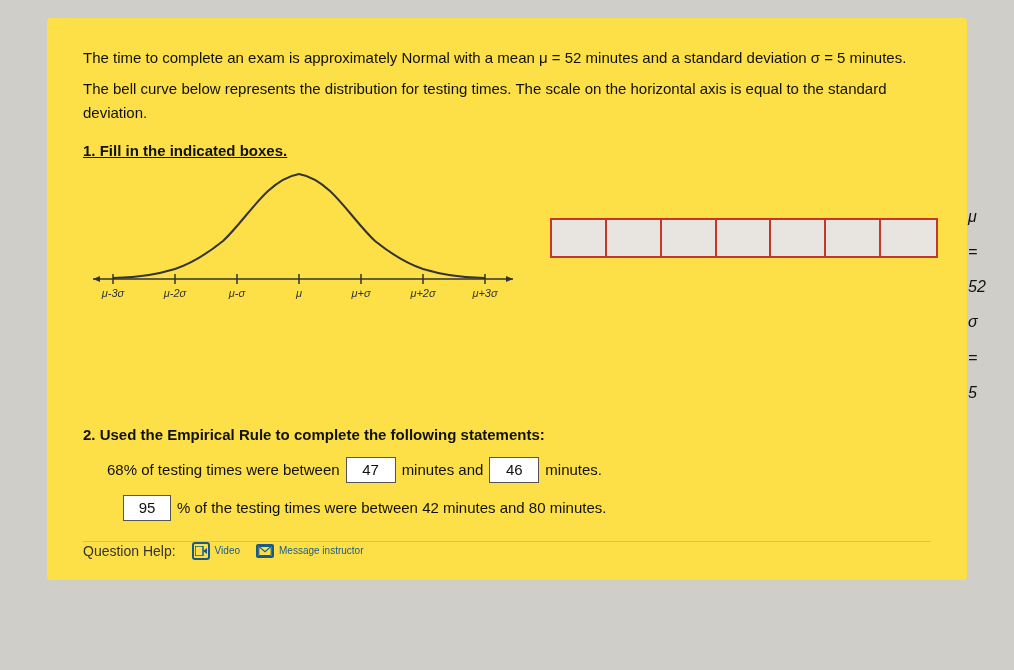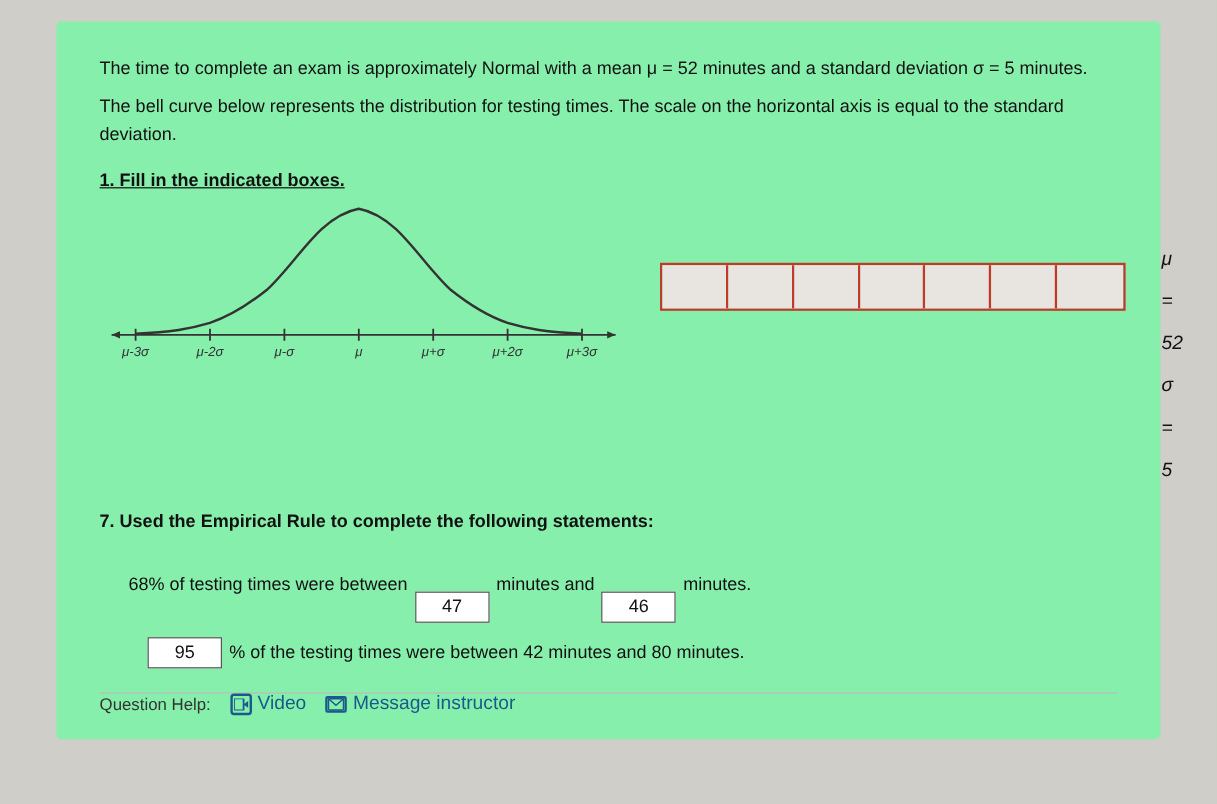--- a/index.html
+++ b/index.html
@@ -17,21 +17,21 @@
     .page-container {
       width: 1014px;
       min-height: 670px;
       background: #d0cec8;
       display: flex;
       justify-content: center;
       align-items: flex-start;
       padding: 10px;
     }
     .content-card {
-      background: #86efac;
+      background: #fde047;
       border-radius: 4px;
       width: 920px;
       padding: 28px 36px 20px 36px;
       margin-top: 8px;
     }
     .problem-text {
       font-size: 15px;
       line-height: 1.55;
       margin-bottom: 10px;
     }
@@ -81,30 +81,29 @@
     .statement-row {
       display: flex;
       align-items: center;
       gap: 6px;
       margin-bottom: 12px;
       font-size: 15px;
     }
     .answer-input {
       border: 1px solid #555;
       background: #fff;
-      width: 62px;
+      width: 50px;
       height: 26px;
       font-size: 15px;
       text-align: center;
       padding: 0 4px;
       color: #111;
       display: inline-flex;
       align-items: center;
       justify-content: center;
-      margin-top: 36px;
     }
     .answer-input-wide {
       border: 1px solid #555;
       background: #fff;
       width: 70px;
       height: 26px;
       font-size: 15px;
       text-align: center;
       padding: 0 4px;
       color: #111;
@@ -124,21 +123,21 @@
     .help-label {
       font-size: 14px;
       color: #333;
     }
     .help-item {
       display: flex;
       align-items: center;
       gap: 5px;
       color: #1a5a8a;
       cursor: pointer;
-      font-size: 16px;
+      font-size: 10px;
     }
     .help-icon {
       width: 18px;
       height: 18px;
       border: 2px solid #1a5a8a;
       border-radius: 3px;
       display: flex;
       align-items: center;
       justify-content: center;
       font-size: 10px;
@@ -222,36 +221,36 @@
         </div>
       </div>
 
       <div style="font-size:16px; line-height:2.2; margin-top:30px; font-style:italic;">
         <div>μ = 52</div>
         <div>σ = 5</div>
       </div>
     </div>
 
     <div class="section2">
-      <div class="section2-label">7. Used the Empirical Rule to complete the following statements:</div>
+      <div class="section2-label">2. Used the Empirical Rule to complete the following statements:</div>
 
       <div class="statement-row">
         <span style="margin-left:24px;">68% of testing times were between</span>
         <div class="answer-input">
           <span>47</span>
         </div>
         <span>minutes and</span>
         <div class="answer-input">
           <span>46</span>
         </div>
         <span>minutes.</span>
       </div>
 
       <div class="statement-row">
-        <div class="answer-input-wide" style="margin-left:40px; width:62px;">
+        <div class="answer-input-wide" style="margin-left:40px; width:48px;">
           <span>95</span>
         </div>
         <span>% of the testing times were between 42 minutes and 80 minutes.</span>
       </div>
     </div>
 
     <div class="question-help-bar">
       <span class="help-label">Question Help:</span>
 
       <div class="help-item">

